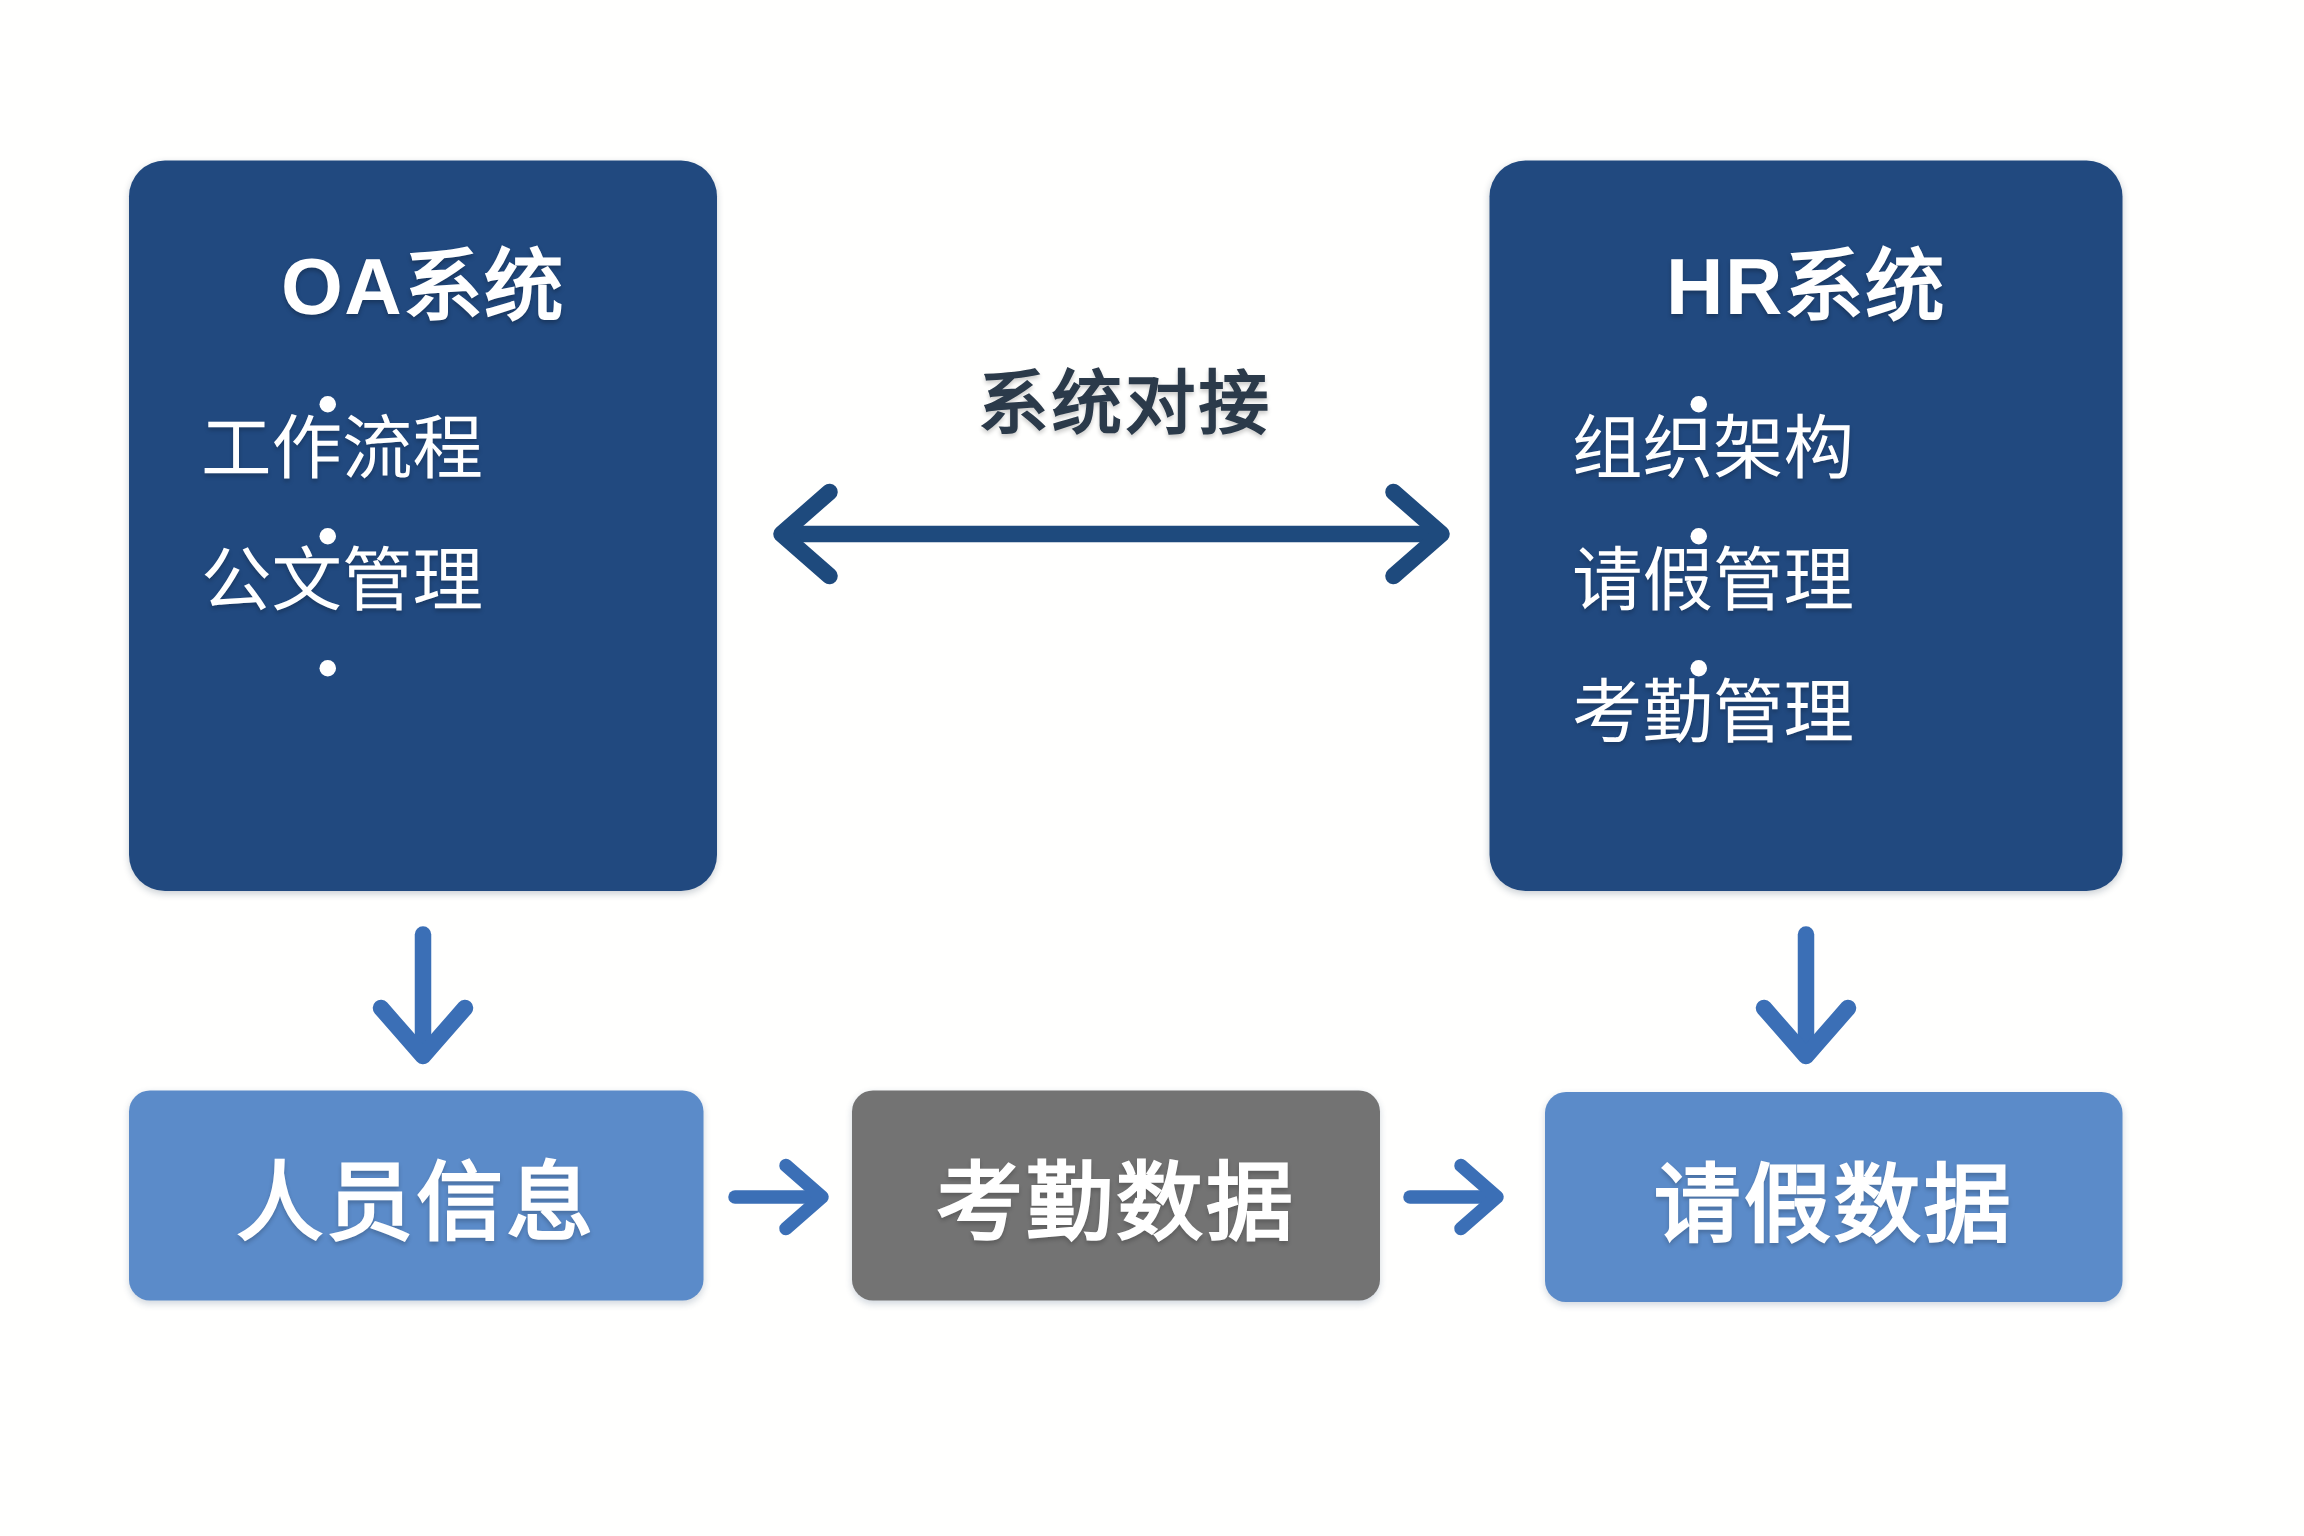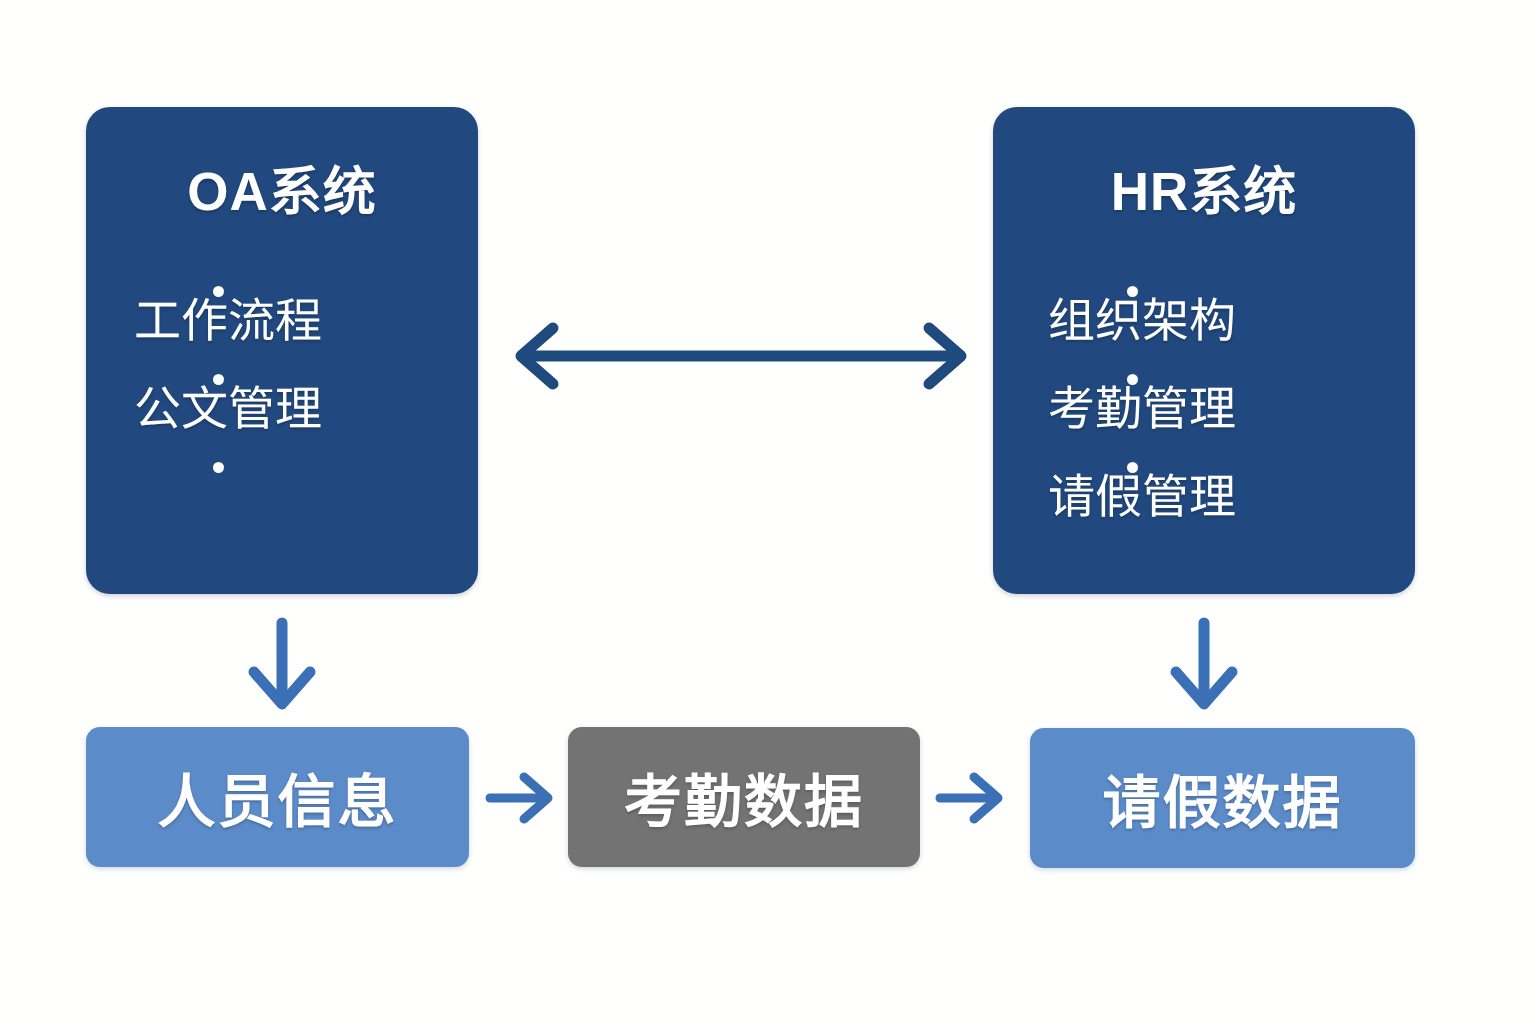--- a/index.html
+++ b/index.html
@@ -21,21 +21,20 @@
 
   
   .sys-card {
     position: absolute;
     border-radius: 24px;
     box-sizing: border-box;
     box-shadow: 0 2px 5px rgba(20, 40, 70, 0.22);
     display: flex;
     flex-direction: column;
     align-items: center;
-    gap: 22px;
   }
   #card-oa {
     left: 86px;
     top: 107px;
     width: 392px;
     height: 487px;
   }
   #card-hr {
     left: 993px;
     top: 107px;
@@ -168,29 +167,30 @@
 
   <div class="sys-card" id="card-hr" style="background:#21497f">
     <div class="sys-title">HR系统</div>
     <ul class="sys-list">
       <li>
         <span class="bullet"></span>
         <span>组织架构</span>
       </li>
       <li>
         <span class="bullet"></span>
+        <span>请假管理</span>
+      </li>
+      <li>
+        <span class="bullet"></span>
         <span>考勤管理</span>
       </li>
-      <li>
-        <span class="bullet"></span>
-        <span>请假管理</span>
-      </li>
     </ul>
   </div>
 
+  <div id="connector-label">系统对接</div>
 
   <svg id="connector-arrow" viewBox="0 0 466 72" xmlns="http://www.w3.org/2000/svg">
     <g fill="none" stroke="#1e4a7d" stroke-width="11" stroke-linecap="round" stroke-linejoin="round">
       <line x1="16" y1="36" x2="450" y2="36"></line>
       <polyline points="45,8 13,36 45,64"></polyline>
       <polyline points="421,8 453,36 421,64"></polyline>
     </g>
   </svg>
 
   <svg class="down-arrow" id="down-arrow-left" viewBox="0 0 76 96" xmlns="http://www.w3.org/2000/svg">

